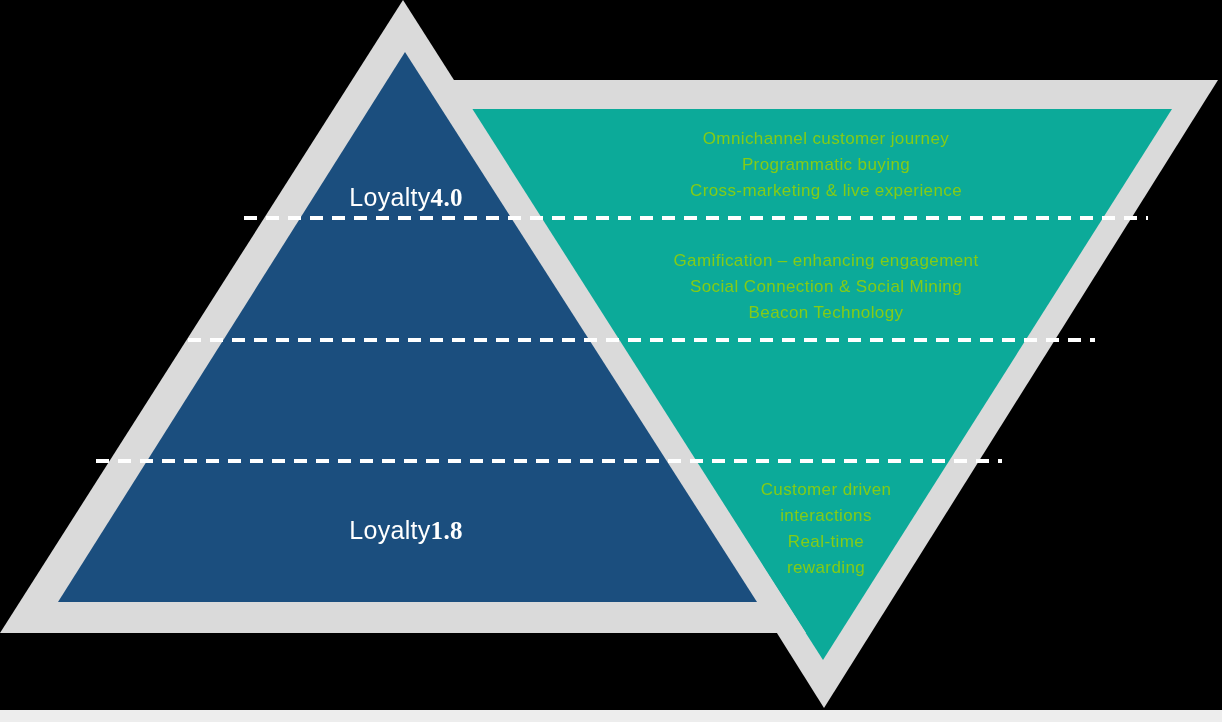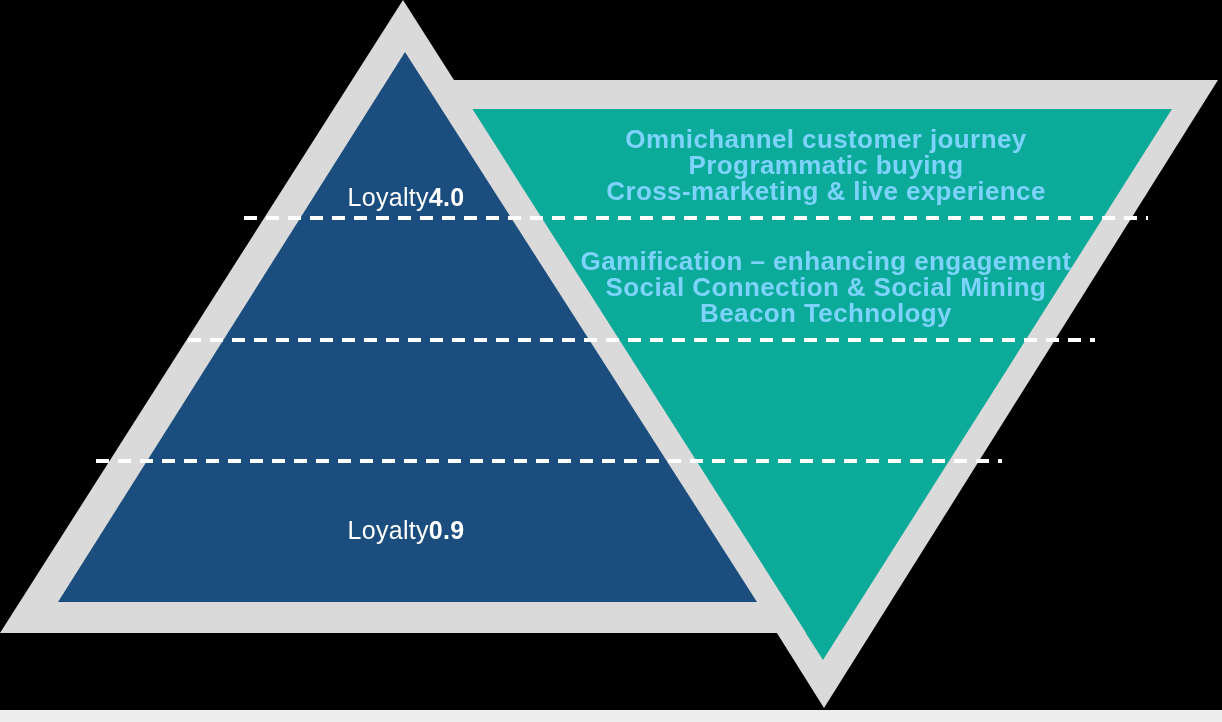--- a/index.html
+++ b/index.html
@@ -39,30 +39,31 @@
     width: 500px;
     text-align: center;
     color: #ffffff;
     font-size: 25px;
     line-height: 30px;
     font-weight: 400;
     letter-spacing: 0.3px;
   }
   .level-label .ver {
     font-weight: 700;
+    font-family: Liberation Serif, serif;
   }
   .funnel-group {
     position: absolute;
     left: 546px;
     width: 560px;
     text-align: center;
-    color: #7dd3fc;
-    font-size: 26px;
+    color: #84cc16;
+    font-size: 17px;
     line-height: 26px;
-    font-weight: 700;
+    font-weight: 400;
     letter-spacing: 0.4px;
     white-space: pre-line;
   }
   .lvl-40 { top: 182px; }
   .lvl-30 { top: 270px; }
   .lvl-20 { top: 387px; }
   .lvl-10 { top: 515px; }
   .grp-40 { top: 126px; }
   .grp-30 { top: 248px; }
   .grp-20 { top: 369px; }
@@ -85,23 +86,27 @@
 
     <line class="dash-line" x1="244" y1="218" x2="1148" y2="218"></line>
     <line class="dash-line" x1="188" y1="340" x2="1095" y2="340"></line>
     <line class="dash-line" x1="96" y1="461" x2="1002" y2="461"></line>
   </svg>
 
   <div class="level-label lvl-40">
     <span>Loyalty</span><span class="ver">4.0</span>
   </div>
   <div class="level-label lvl-10">
-    <span>Loyalty</span><span class="ver">0.9</span>
+    <span>Loyalty</span><span class="ver">1.8</span>
   </div>
 
   <div class="funnel-group grp-40">Omnichannel customer journey
 Programmatic buying
 Cross-marketing &amp; live experience</div>
   <div class="funnel-group grp-30">Gamification – enhancing engagement
 Social Connection &amp; Social Mining
 Beacon Technology</div>
+  <div class="funnel-group grp-10">Customer driven
+interactions
+Real-time
+rewarding</div>
 
 </div>
 
 </body></html>

